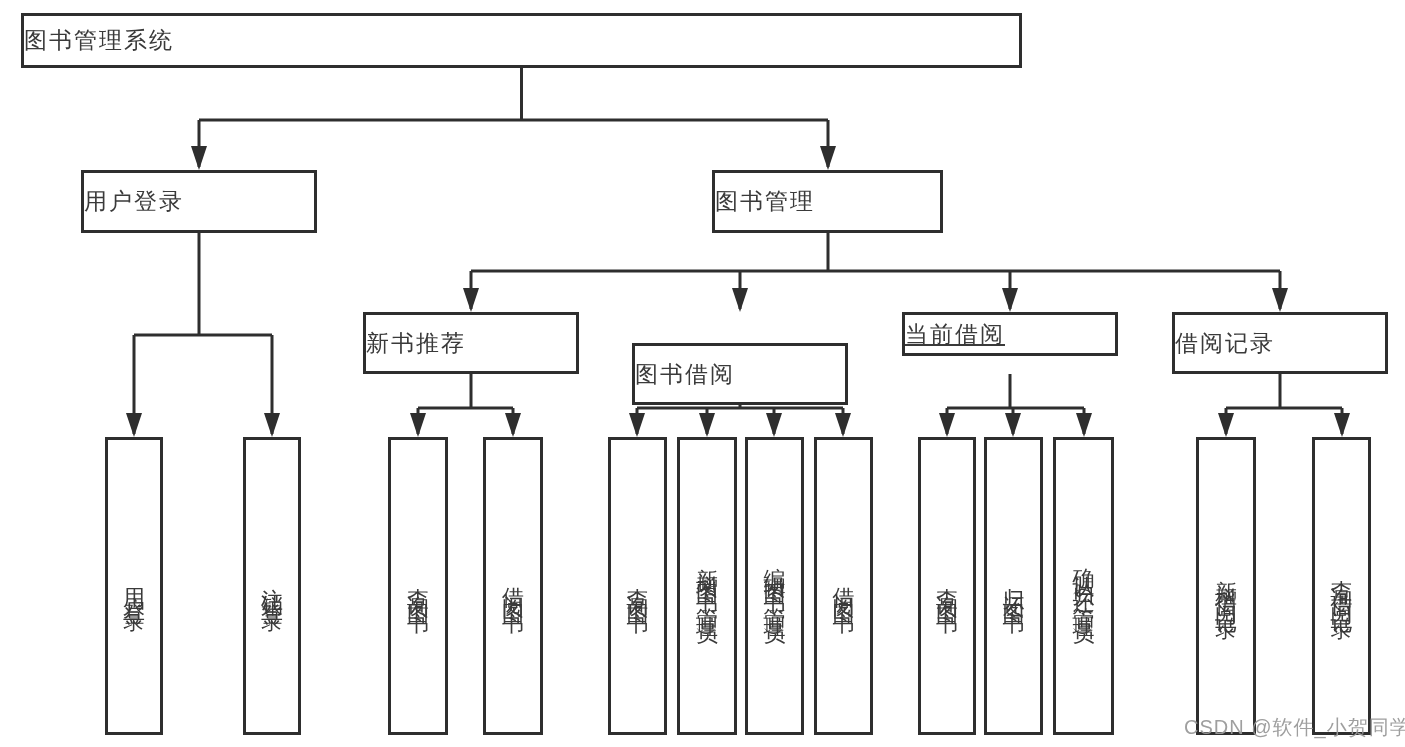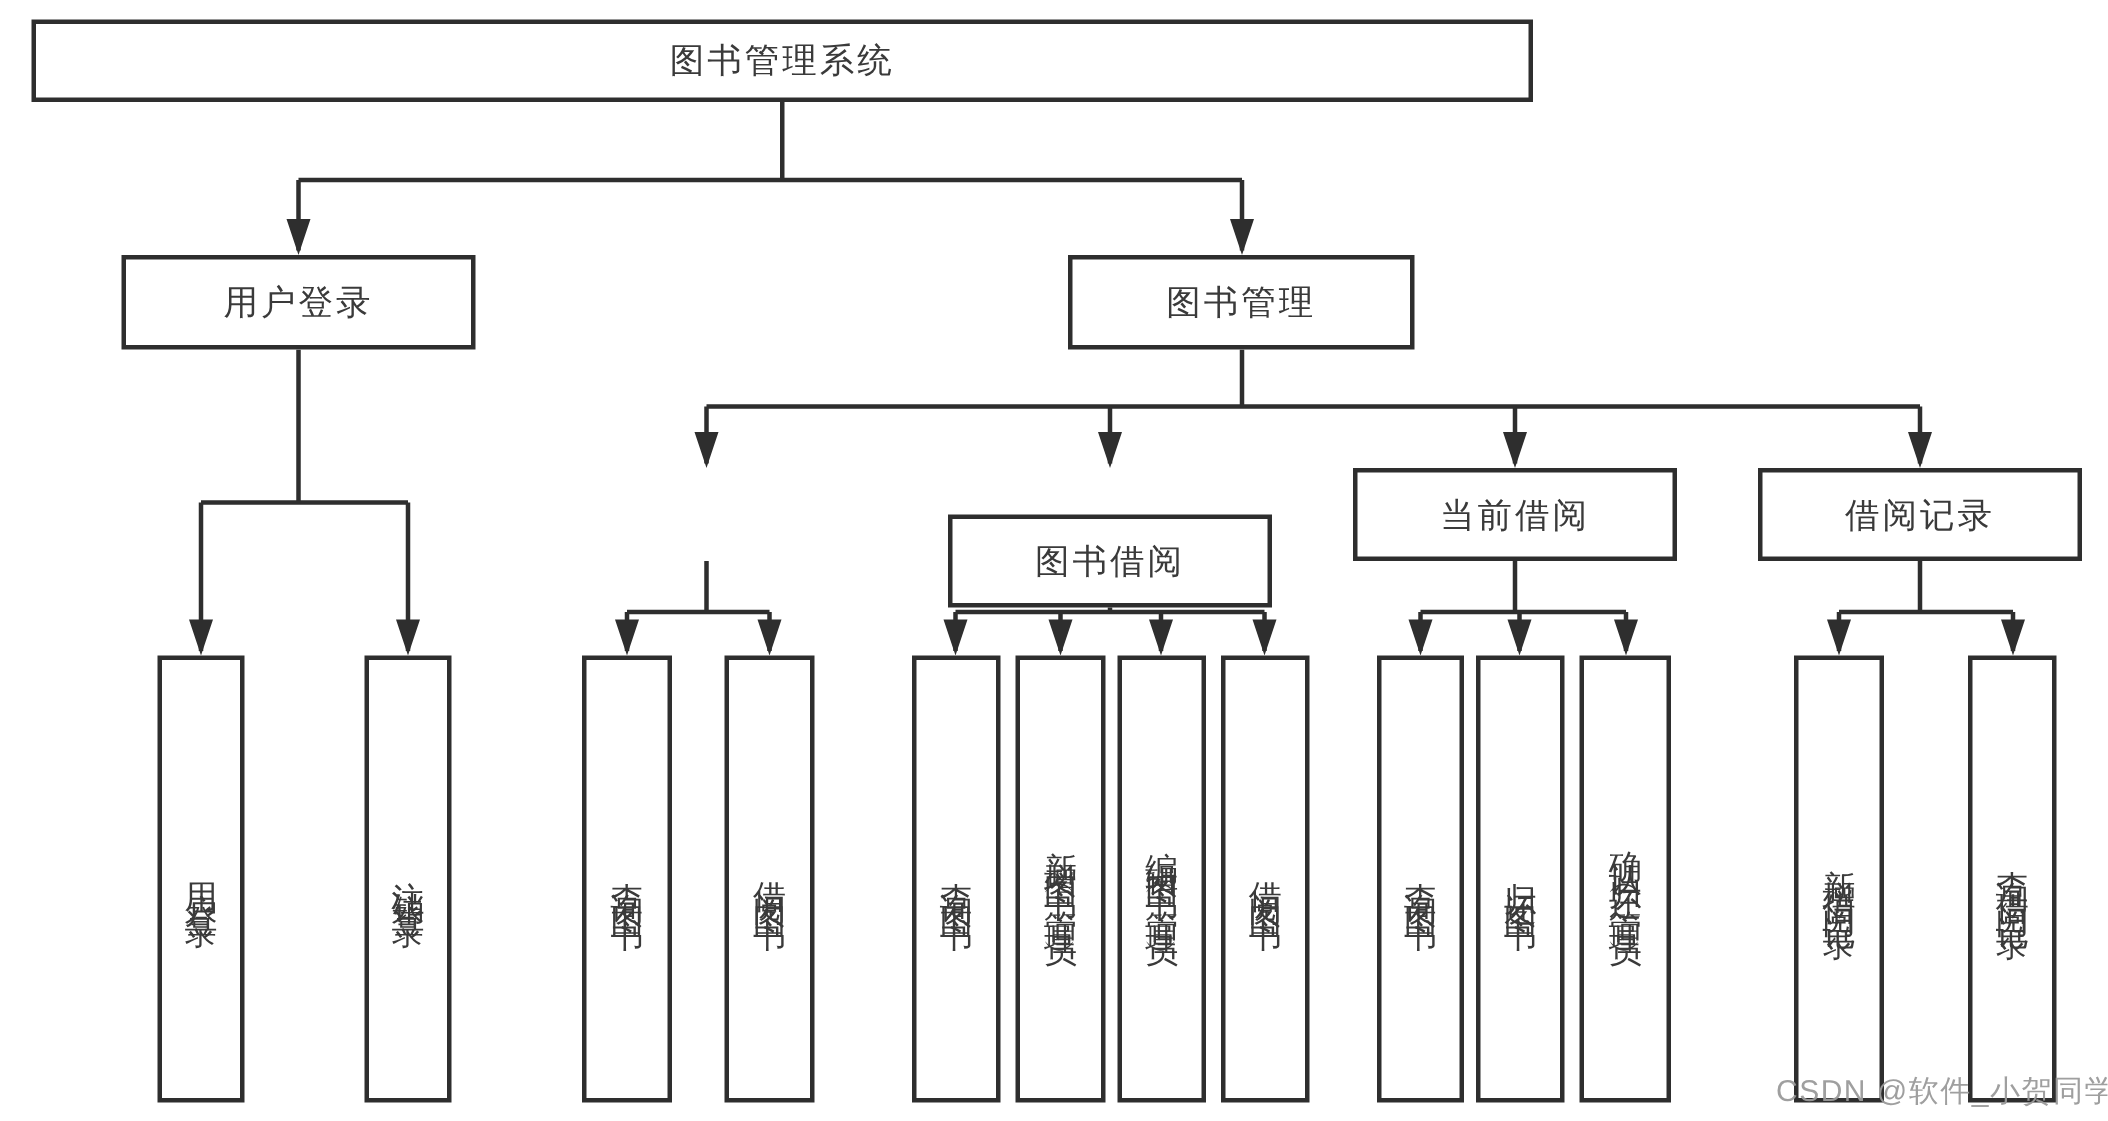--- a/index.html
+++ b/index.html
@@ -34,21 +34,20 @@
     fill: var(--line);
     stroke: none;
   }
   .box {
     position: absolute;
     background: var(--background);
     border: 3px solid var(--line);
     color: var(--text);
     display: flex;
     align-items: center;
-    justify-content: center;
     z-index: 2;
     font-size: 23px;
     letter-spacing: 2px;
     white-space: nowrap;
   }
   .vbox {
     position: absolute;
     top: 437px;
     height: 298px;
     background: var(--background);
@@ -120,24 +119,27 @@
     <span>图书管理系统</span>
   </div>
 
   <div class="box" style="left:81px; top:170px; width:236px; height:63px;">
     <span>用户登录</span>
   </div>
   <div class="box" style="left:712px; top:170px; width:231px; height:63px;">
     <span>图书管理</span>
   </div>
 
+  <div class="box" style="left:363px; top:312px; width:216px; height:62px;">
+    <span>新书推荐</span>
+  </div>
   <div class="box" style="left:632px; top:312px; width:216px; height:62px;margin-top:31px;">
     <span>图书借阅</span>
   </div>
-  <div class="box" style="left:902px; top:312px; width:216px; height:62px;">
+  <div class="box" style="left:902px; top:312px; width:216px; height:44px;text-decoration:underline;">
     <span>当前借阅</span>
   </div>
   <div class="box" style="left:1172px; top:312px; width:216px; height:62px;">
     <span>借阅记录</span>
   </div>
 
   <div class="vbox" style="left:105px; width:58px;">
     <span>用户登录</span>
   </div>
   <div class="vbox" style="left:243px; width:58px;">

